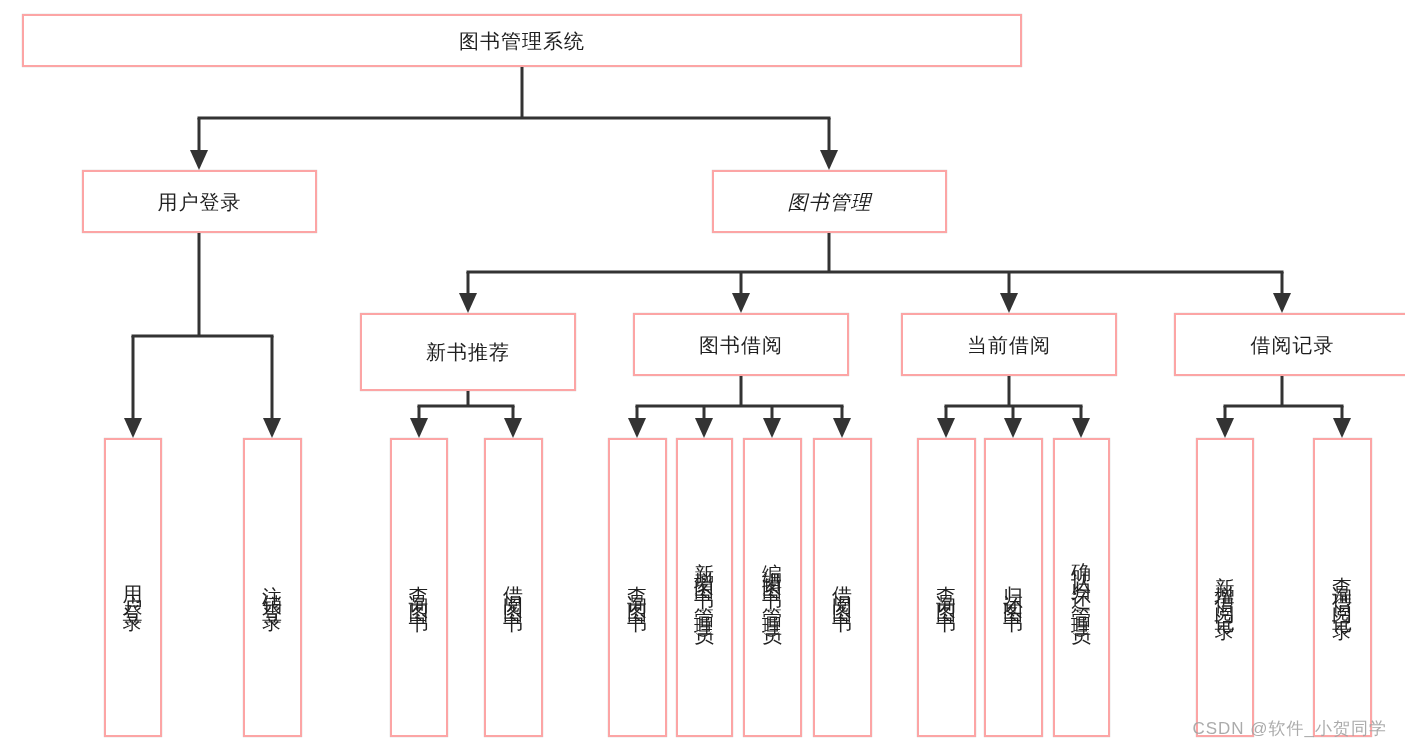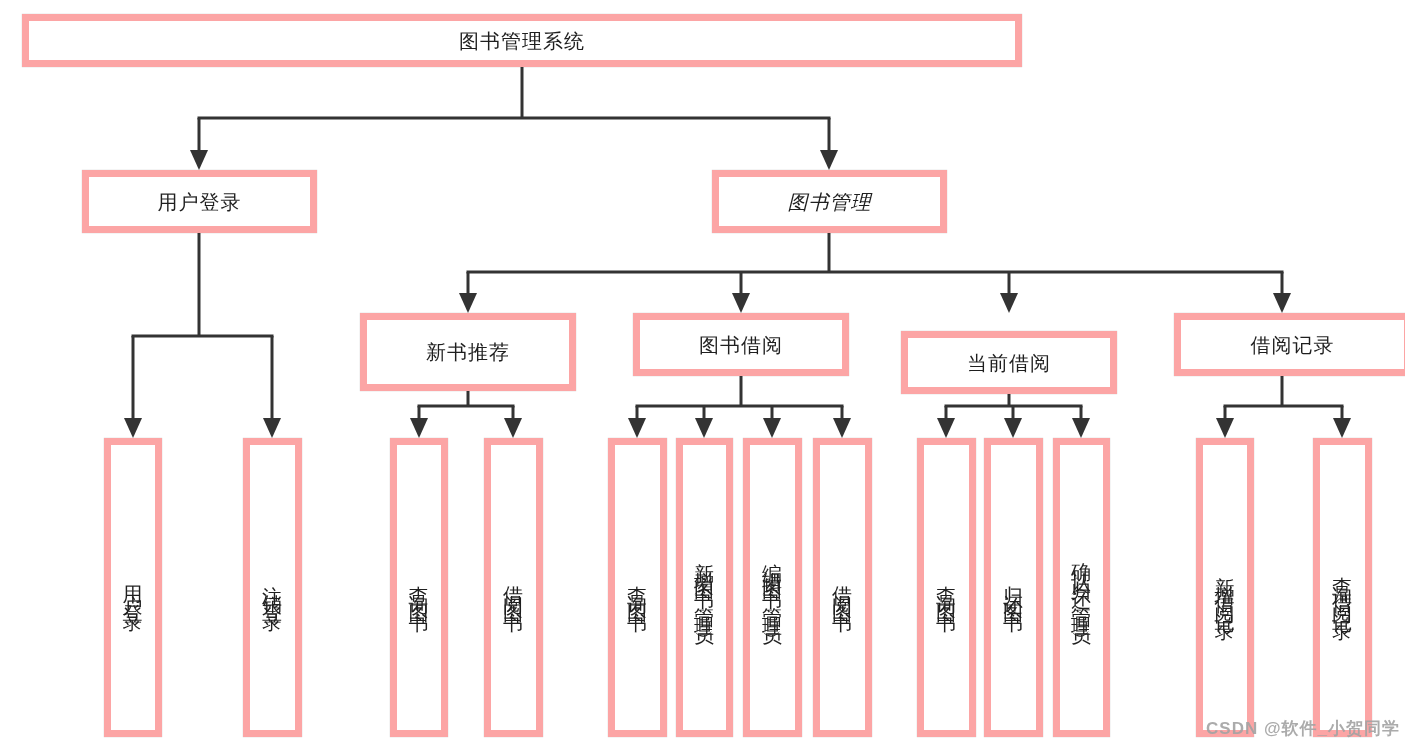--- a/index.html
+++ b/index.html
@@ -18,48 +18,47 @@
   #connectors {
     position: absolute;
     left: 0; top: 0;
     width: 1405px; height: 747px;
     pointer-events: none;
   }
   .node {
     position: absolute;
     box-sizing: border-box;
     background: #ffffff;
-    border: 7px solid #fca5a5;
+    border: 2px solid #fca5a5;
     color: #1f1f1f;
     display: flex;
     align-items: center;
     justify-content: center;
     font-size: 20px;
     line-height: 1;
     box-shadow: 0 0 1px rgba(0,0,0,0.25);
   }
   .node.h {
     letter-spacing: 1px;
   }
   .node.v span {
     writing-mode: vertical-rl;
     text-orientation: mixed;
     letter-spacing: 9px;
     white-space: nowrap;
   }
   #watermark {
     position: absolute;
-    right: 5px;
+    right: 18px;
     bottom: 7px;
     font-size: 17px;
     color: #a3a3a3;
     letter-spacing: 1px;
     z-index: 5;
     opacity: 0.9;
-    font-weight: bold;
   }
 </style>
 </head>
 <body>
 
 <div id="canvas">
 
   <svg id="connectors" viewBox="0 0 1405 747" xmlns="http://www.w3.org/2000/svg">
       <line x1="522" y1="67" x2="522" y2="118" stroke="#333333" stroke-width="3"></line>
       <line x1="197.5" y1="118" x2="830.5" y2="118" stroke="#333333" stroke-width="3"></line>
@@ -115,21 +114,21 @@
       <polygon points="1333,418 1351,418 1342,438" fill="#333333"></polygon>
     </svg>
 
   <div class="node h" style="left:22px; top:14px; width:1000px; height:53px;">图书管理系统</div>
 
   <div class="node h" style="left:82px; top:170px; width:235px; height:63px;">用户登录</div>
   <div class="node h" style="left:712px; top:170px; width:235px; height:63px;font-style:italic;">图书管理</div>
 
   <div class="node h" style="left:360px; top:313px; width:216px; height:78px;">新书推荐</div>
   <div class="node h" style="left:633px; top:313px; width:216px; height:63px;">图书借阅</div>
-  <div class="node h" style="left:901px; top:331px; width:216px; height:63px;text-align:center;">当前借阅</div>
+  <div class="node h" style="left:901px; top:313px; width:216px; height:63px;text-align:center;">当前借阅</div>
   <div class="node h" style="left:1174px; top:313px; width:237px; height:63px;">借阅记录</div>
 
   <div class="node v" style="left:104px; top:438px; width:58px; height:299px;">
     <span>用户登录</span>
     </div>
   <div class="node v" style="left:243px; top:438px; width:59px; height:299px;">
     <span>注销登录</span>
     </div>
 
   <div class="node v" style="left:390px; top:438px; width:58px; height:299px;">

